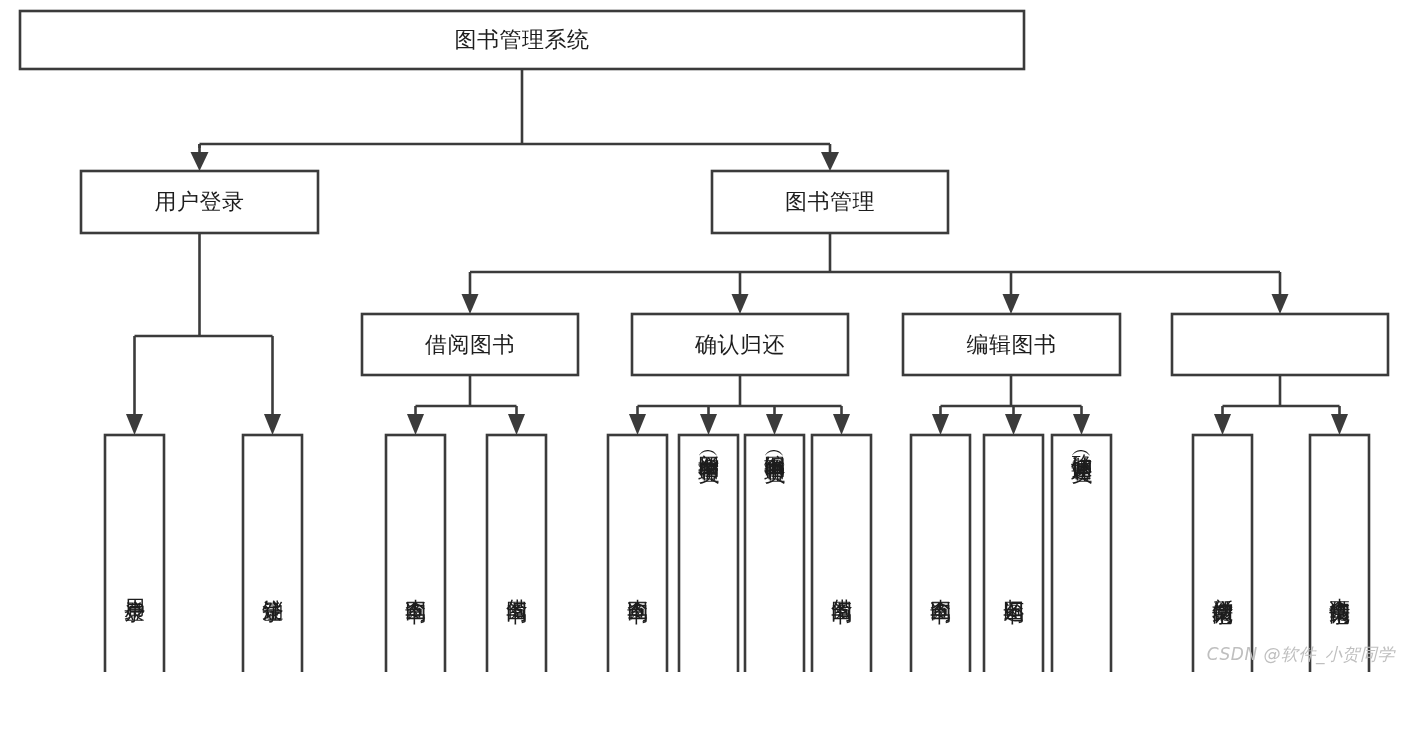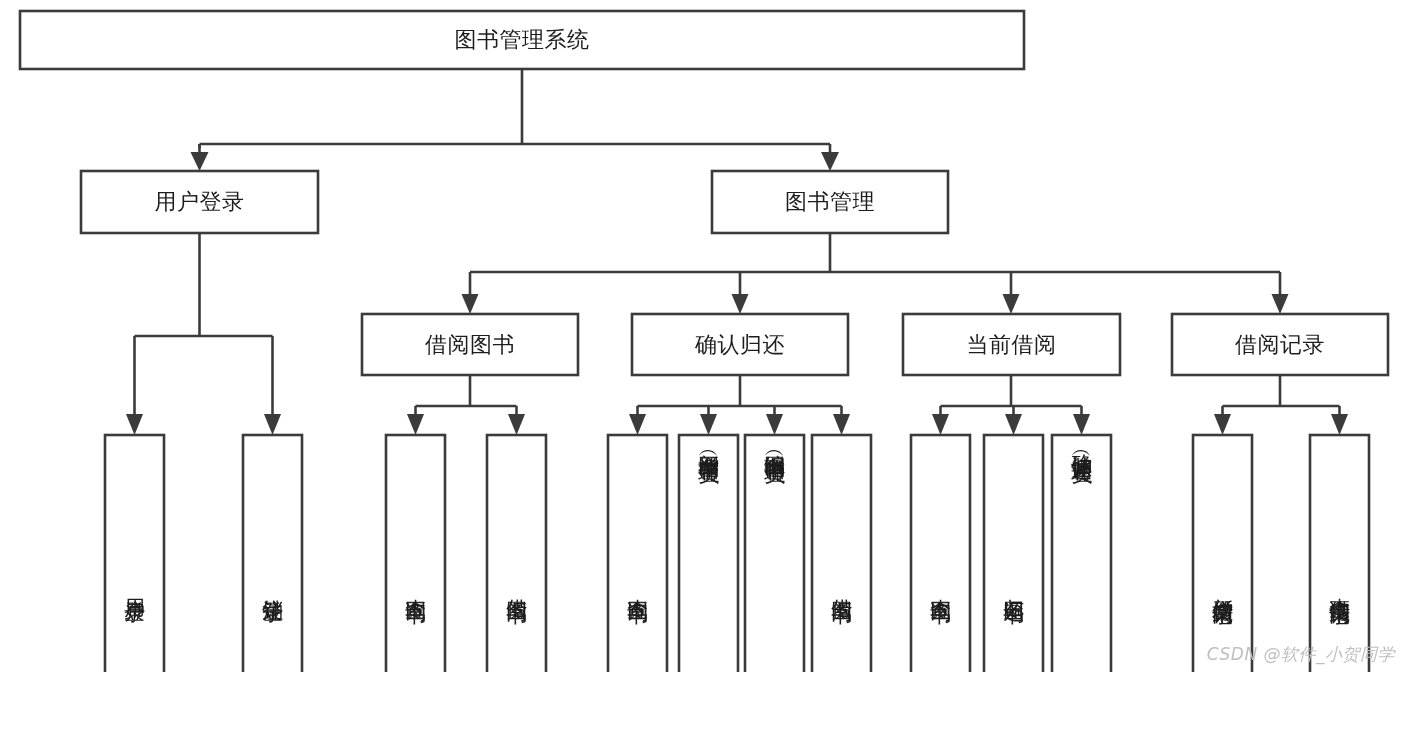--- a/index.html
+++ b/index.html
@@ -209,24 +209,21 @@
     <span class="hlabel-text">图书管理</span>
   </div>
 
   <div class="hlabel-holder" style="left:362px; top:314px; width:216px; height:61px;">
     <span class="hlabel-text">借阅图书</span>
   </div>
   <div class="hlabel-holder" style="left:632px; top:314px; width:216px; height:61px;">
     <span class="hlabel-text">确认归还</span>
   </div>
   <div class="hlabel-holder" style="left:903px; top:314px; width:217px; height:61px;">
-    <span class="hlabel-text">当前借阅</span>
-  </div>
-  <div class="hlabel-holder" style="left:1172px; top:314px; width:216px; height:61px;">
-    <span class="hlabel-text">借阅记录</span>
+    <span class="hlabel-text">编辑图书</span>
   </div>
 
   <div class="vlabel-holder" style="left:105px; top:435px; width:59px; height:300px;">
     <span class="vlabel-text">用户登录</span>
   </div>
   <div class="vlabel-holder" style="left:243px; top:435px; width:59px; height:300px;">
     <span class="vlabel-text">注销登录</span>
   </div>
   <div class="vlabel-holder" style="left:386px; top:435px; width:59px; height:300px;">
     <span class="vlabel-text">查询图书</span>

